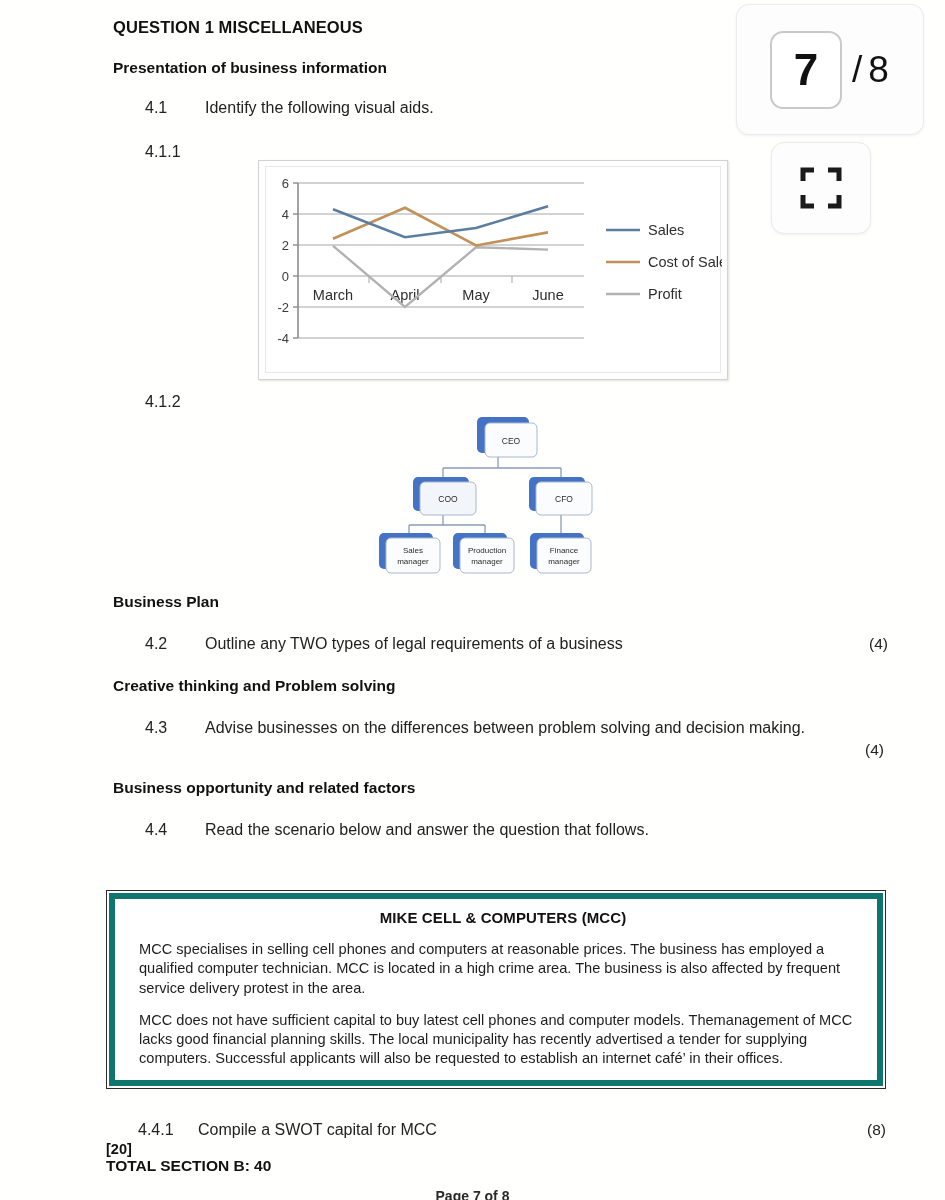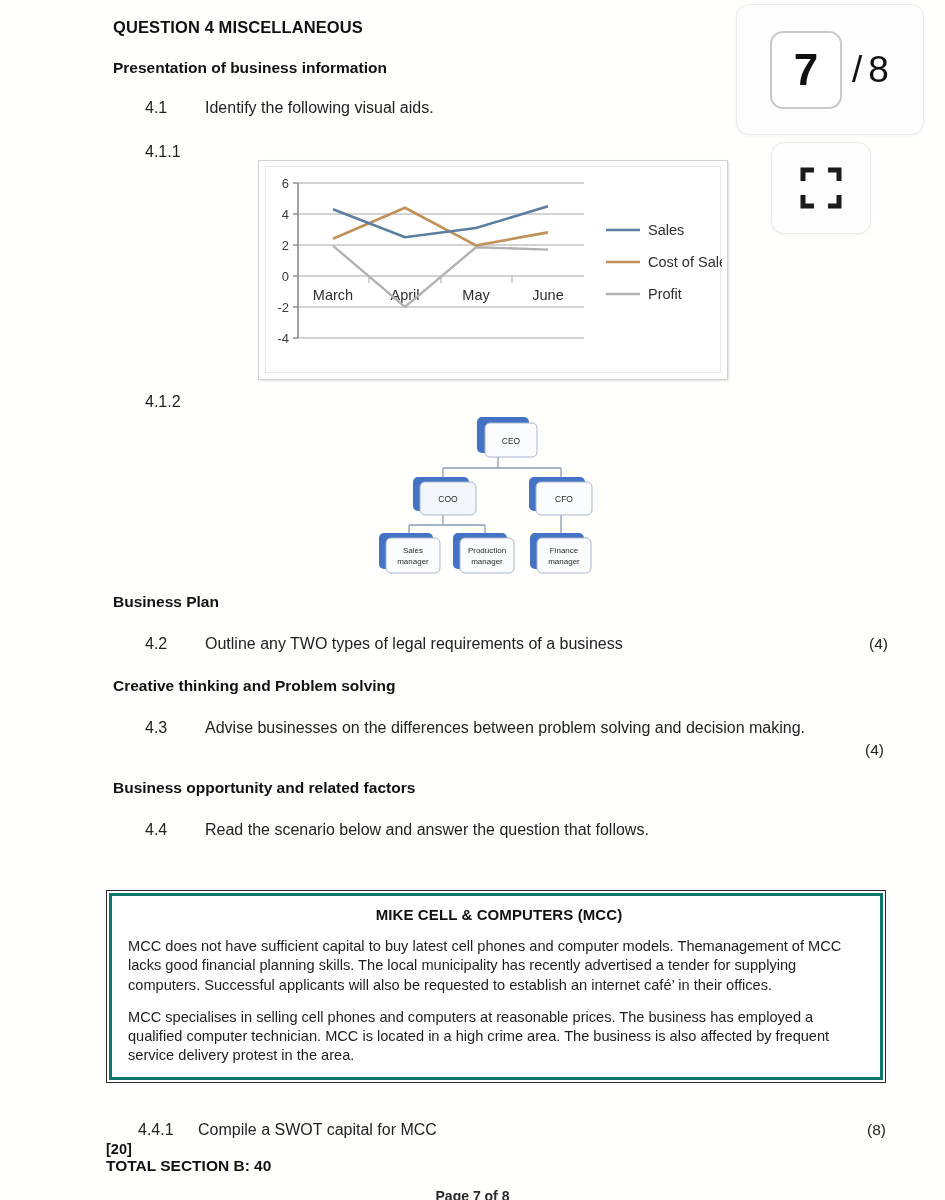--- a/index.html
+++ b/index.html
@@ -110,22 +110,22 @@
     position: absolute;
     left: 106px;
     top: 890px;
     width: 780px;
     box-sizing: border-box;
     border: 1px solid #2b2b2b;
     padding: 2px;
     background: #fff;
   }
   .scenario-in {
-    border: 3px solid #0f766e;
-    padding: 9px 10px 11px 16px;
+    border: 6px solid #0f766e;
+    padding: 9px 10px 11px 24px;
   }
   .scenario-title {
     text-align: center;
     font-weight: bold;
     font-size: 15px;
     letter-spacing: .1px;
     margin: 1px 0 14px 0;
     color: #111;
   }
   .scenario-p {
@@ -219,21 +219,21 @@
   }
   .fs-icon { display: block; }
 </style>
 </head>
 <body>
 
 <div class="page">
 
   <div class="content">
 
-    <h1 class="q-title">QUESTION 4  MISCELLANEOUS</h1>
+    <h1 class="q-title">QUESTION 1  MISCELLANEOUS</h1>
 
     <div style="height:22px"></div>
     <h2 class="sub-head">Presentation of business information</h2>
 
     <div style="height:20px"></div>
     <div class="q-row">
       <span class="q-num">4.1</span>
       <span class="q-text">Identify the following visual aids.</span>
     </div>
 
@@ -395,22 +395,22 @@
         <rect x="170" y="130" width="54" height="35" rx="5" fill="#fbfcfe" stroke="#aab7cc" stroke-width="1"></rect>
         <text x="197" y="145" font-family="Liberation Sans, sans-serif" font-size="8" fill="#2b2b2b" text-anchor="middle">Finance</text>
         <text x="197" y="156" font-family="Liberation Sans, sans-serif" font-size="8" fill="#2b2b2b" text-anchor="middle">manager</text>
       </g>
     </svg>
   </div>
 
   <div class="scenario">
     <div class="scenario-in">
       <div class="scenario-title">MIKE CELL &amp; COMPUTERS (MCC)</div>
+      <p class="scenario-p">MCC specialises in selling cell phones and computers at reasonable prices. The business has employed a qualified computer technician. MCC is located in a high crime area. The business is also affected by frequent service delivery protest in the area.</p>
       <p class="scenario-p">MCC does not have sufficient capital to buy latest cell phones and computer models. Themanagement of MCC lacks good financial planning skills. The local municipality has recently advertised a tender for supplying computers. Successful applicants will also be requested to establish an internet café’ in their offices.</p>
-      <p class="scenario-p">MCC specialises in selling cell phones and computers at reasonable prices. The business has employed a qualified computer technician. MCC is located in a high crime area. The business is also affected by frequent service delivery protest in the area.</p>
     </div>
   </div>
 
   <div class="footer-block">
     <div class="q-row">
       <span class="q-num">4.4.1</span>
       <span class="q-text">Compile a SWOT capital for MCC</span>
       <span class="q-marks">(8)</span>
     </div>
     <div class="total-line small">[20]</div>

